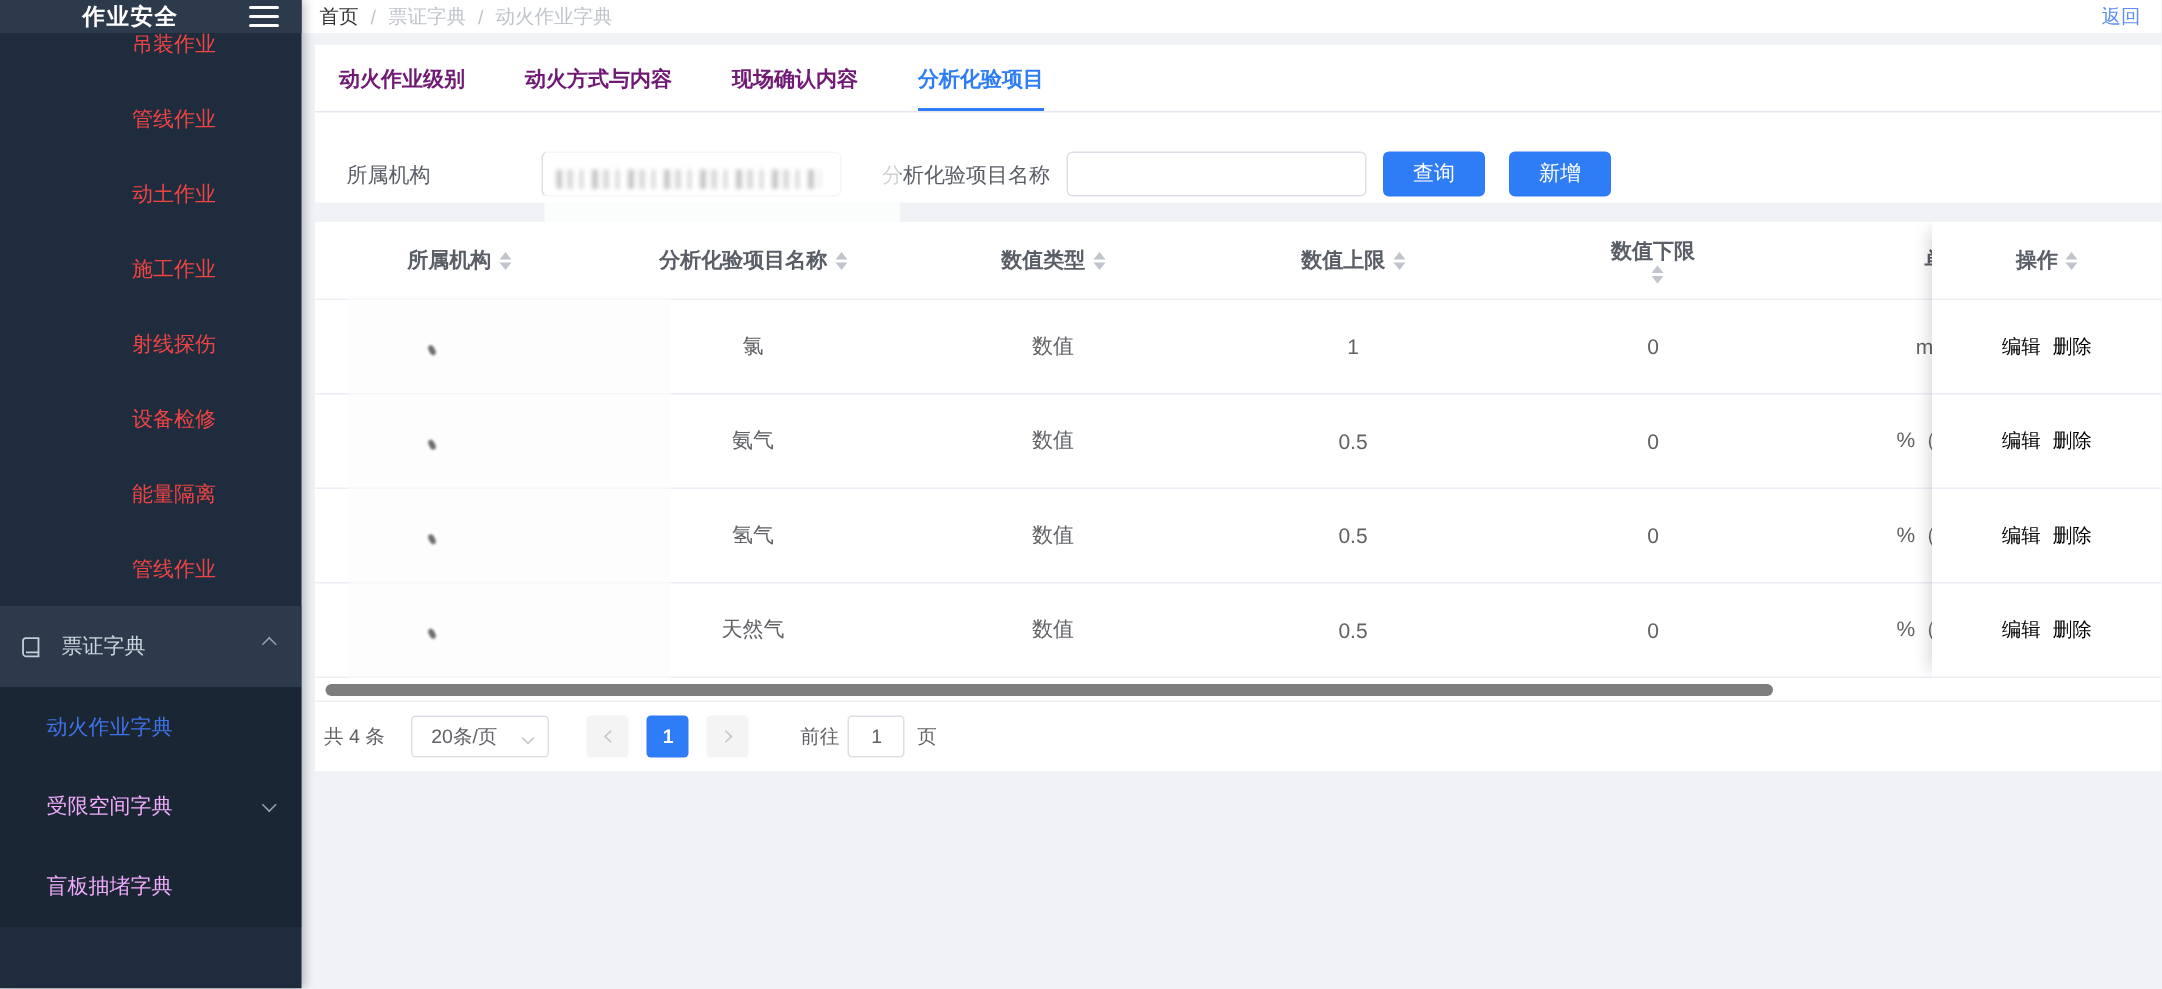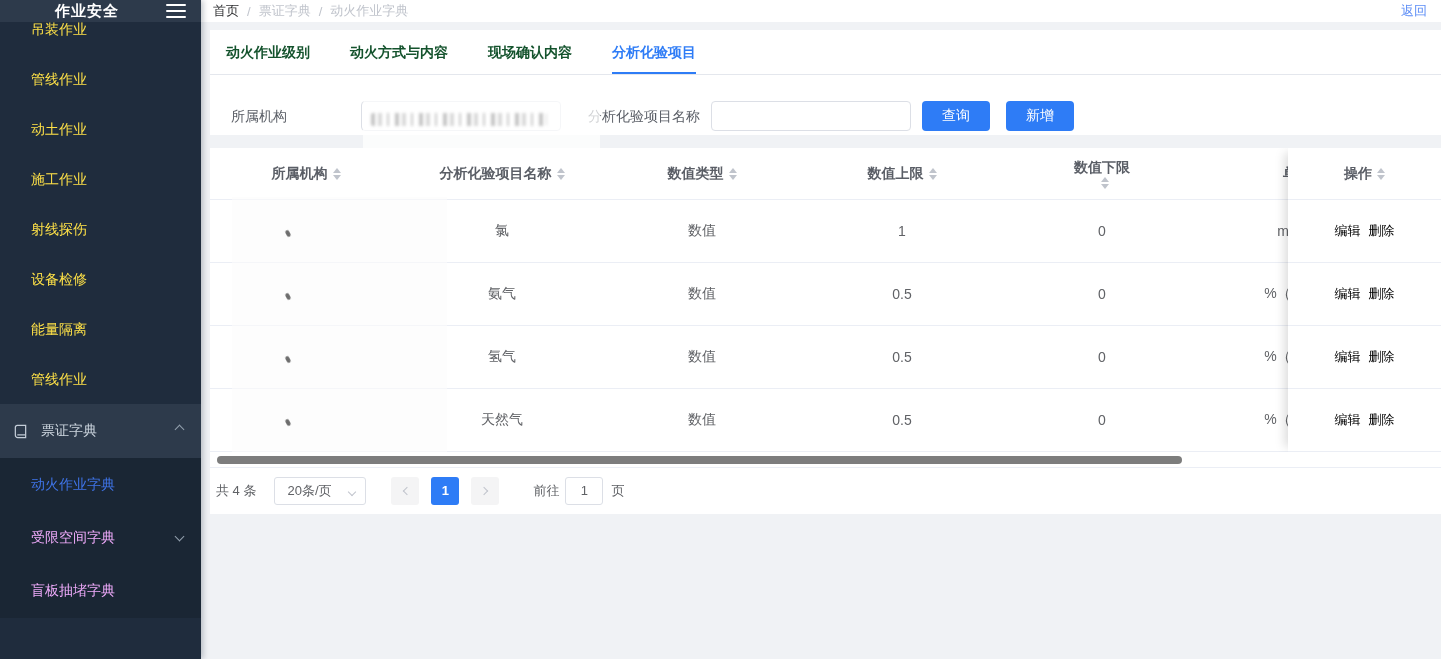--- a/index.html
+++ b/index.html
@@ -8,21 +8,21 @@
   .screen { position:relative; width:1441px; height:659px; overflow:hidden; }
 
   
   .sidebar { position:absolute; left:0; top:0; width:201px; height:659px; background:#1f2c3d; z-index:10; box-shadow:2px 0 6px rgba(0,21,41,.25); }
   .sidebar-header { position:relative; height:22px; background:#2d3a4b; display:flex; align-items:center; z-index:3; }
   .sidebar-title { color:#fff; font-size:15px; font-weight:bold; padding-left:55px; letter-spacing:1px; }
   .hamburger { position:absolute; right:15px; top:4px; width:20px; height:14px; display:flex; flex-direction:column; justify-content:space-between; cursor:pointer; }
   .hamburger i { display:block; height:2px; background:#fff; border-radius:1px; }
   .menu { position:absolute; top:22px; left:0; right:0; bottom:0; overflow:hidden; }
   .menu-list { margin-top:-18px; }
-  .menu-item { height:50px; line-height:50px; padding-left:31px; font-size:14px; color:#fde047; cursor:pointer; white-space:nowrap; }
+  .menu-item { height:50px; line-height:50px; padding-left:31px; font-size:14px; color:#ef4444; cursor:pointer; white-space:nowrap;text-align:center; }
   .menu-section { position:relative; height:54px; display:flex; align-items:center; padding-left:13px; background:#2d3a4b; color:#cdd6df; font-size:14px; cursor:pointer; }
   .menu-section .book { display:inline-flex; margin-right:13px; }
   .submenu { background:#1a2634; min-height:160px; }
   .submenu-item { position:relative; height:53px; line-height:53px; padding-left:31px; font-size:14px; color:#f0abfc; cursor:pointer; }
   .submenu-item.active { color:#3f74e8; }
   .chev { display:inline-block; width:7px; height:7px; border-right:1.5px solid #93a0ae; border-bottom:1.5px solid #93a0ae; }
   .chev.up { transform:rotate(-135deg); }
   .chev.down { transform:rotate(45deg); }
   .chev-right { position:absolute; right:18px; top:50%; margin-top:-5px; }
 
@@ -33,21 +33,21 @@
   .crumb.first { color:#303133; }
   .crumb-sep { color:#c0c4cc; margin:0 8px; }
   .back-link { margin-left:auto; color:#5c8df6; cursor:pointer; }
 
   .card { position:absolute; background:#fff; }
   .card-top { left:9px; right:0; top:30px; height:105px; }
   .card-table { left:9px; right:0; top:148px; height:366px; }
 
   
   .tabs { position:relative; height:45px; padding-left:16px; border-bottom:1px solid #e4e7ed; display:flex; }
-  .tab { height:44px; line-height:44px; margin-right:40px; font-size:14px; font-weight:bold; color:#14532d; cursor:pointer; border-bottom:2px solid transparent; }
+  .tab { height:44px; line-height:44px; margin-right:40px; font-size:14px; font-weight:bold; color:#701a75; cursor:pointer; border-bottom:2px solid transparent; }
   .tab.active { color:#2e7cf6; border-bottom-color:#2e7cf6; }
 
   
   .search-row { position:absolute; left:0; top:71px; right:0; height:30px; }
   .f-label { position:absolute; top:0; height:30px; line-height:30px; font-size:14px; color:#5a5e66; }
   .lbl-org { left:21px; width:130px; }
   .lbl-name { left:378px; width:118px; }
   .f-input { position:absolute; top:0; height:30px; border:1px solid #dcdfe6; border-radius:4px; font-size:13px; color:#606266; padding:0 10px; outline:none; background:#fff; }
   .inp-org { left:151px; width:200px; }
   .inp-name { left:501px; width:200px; }

